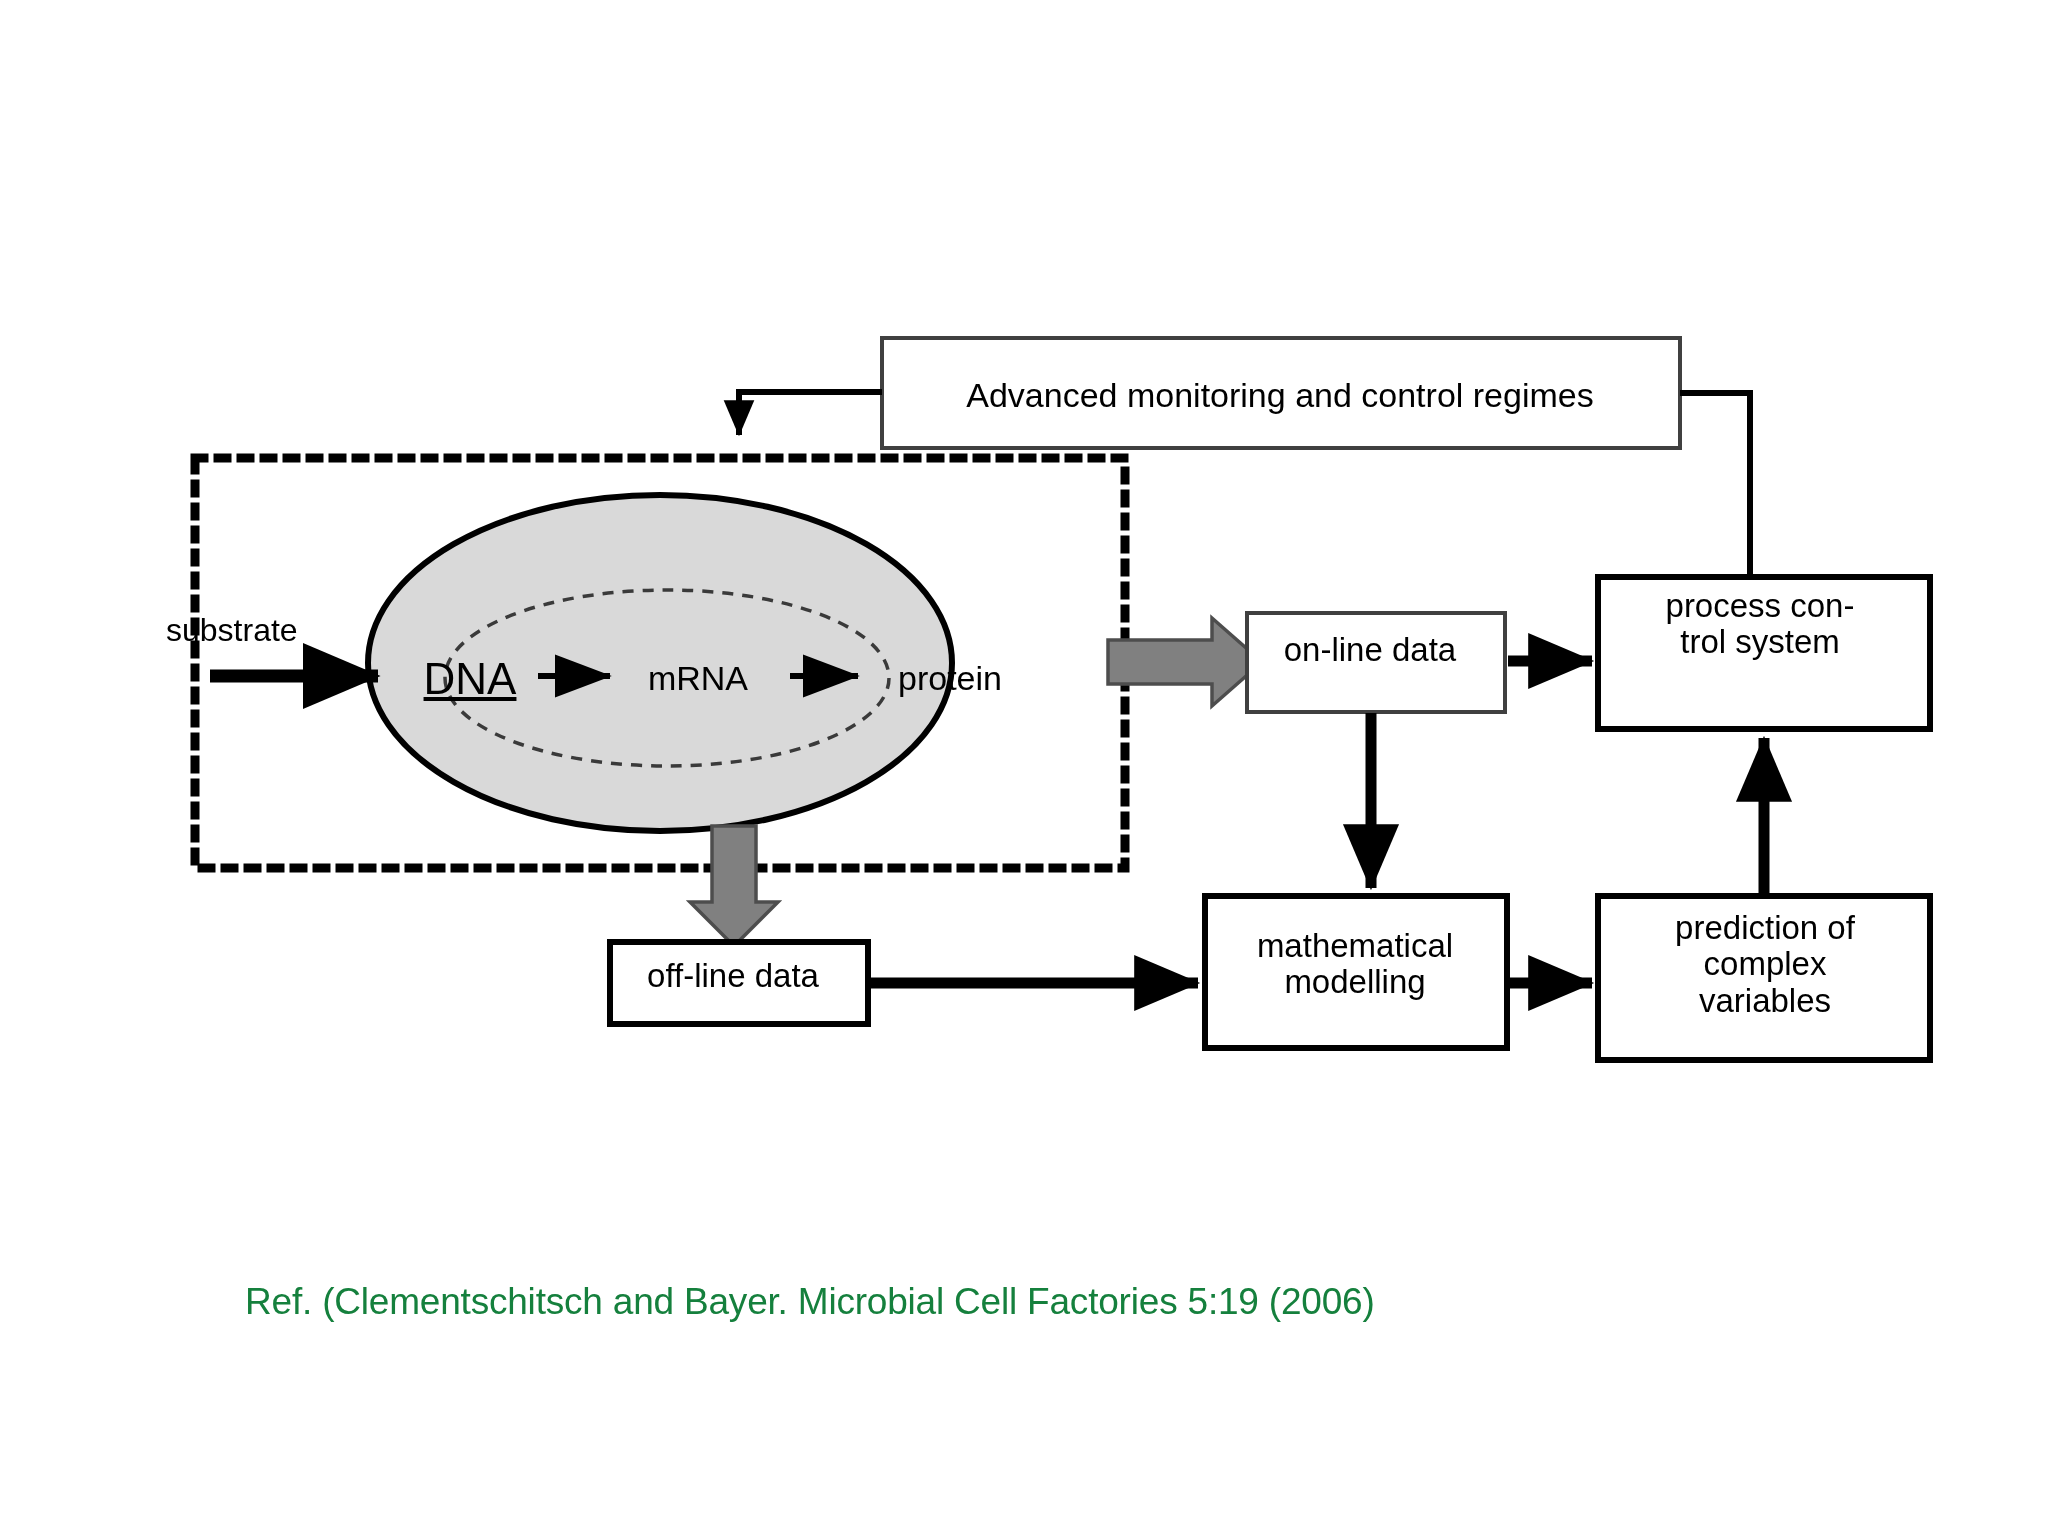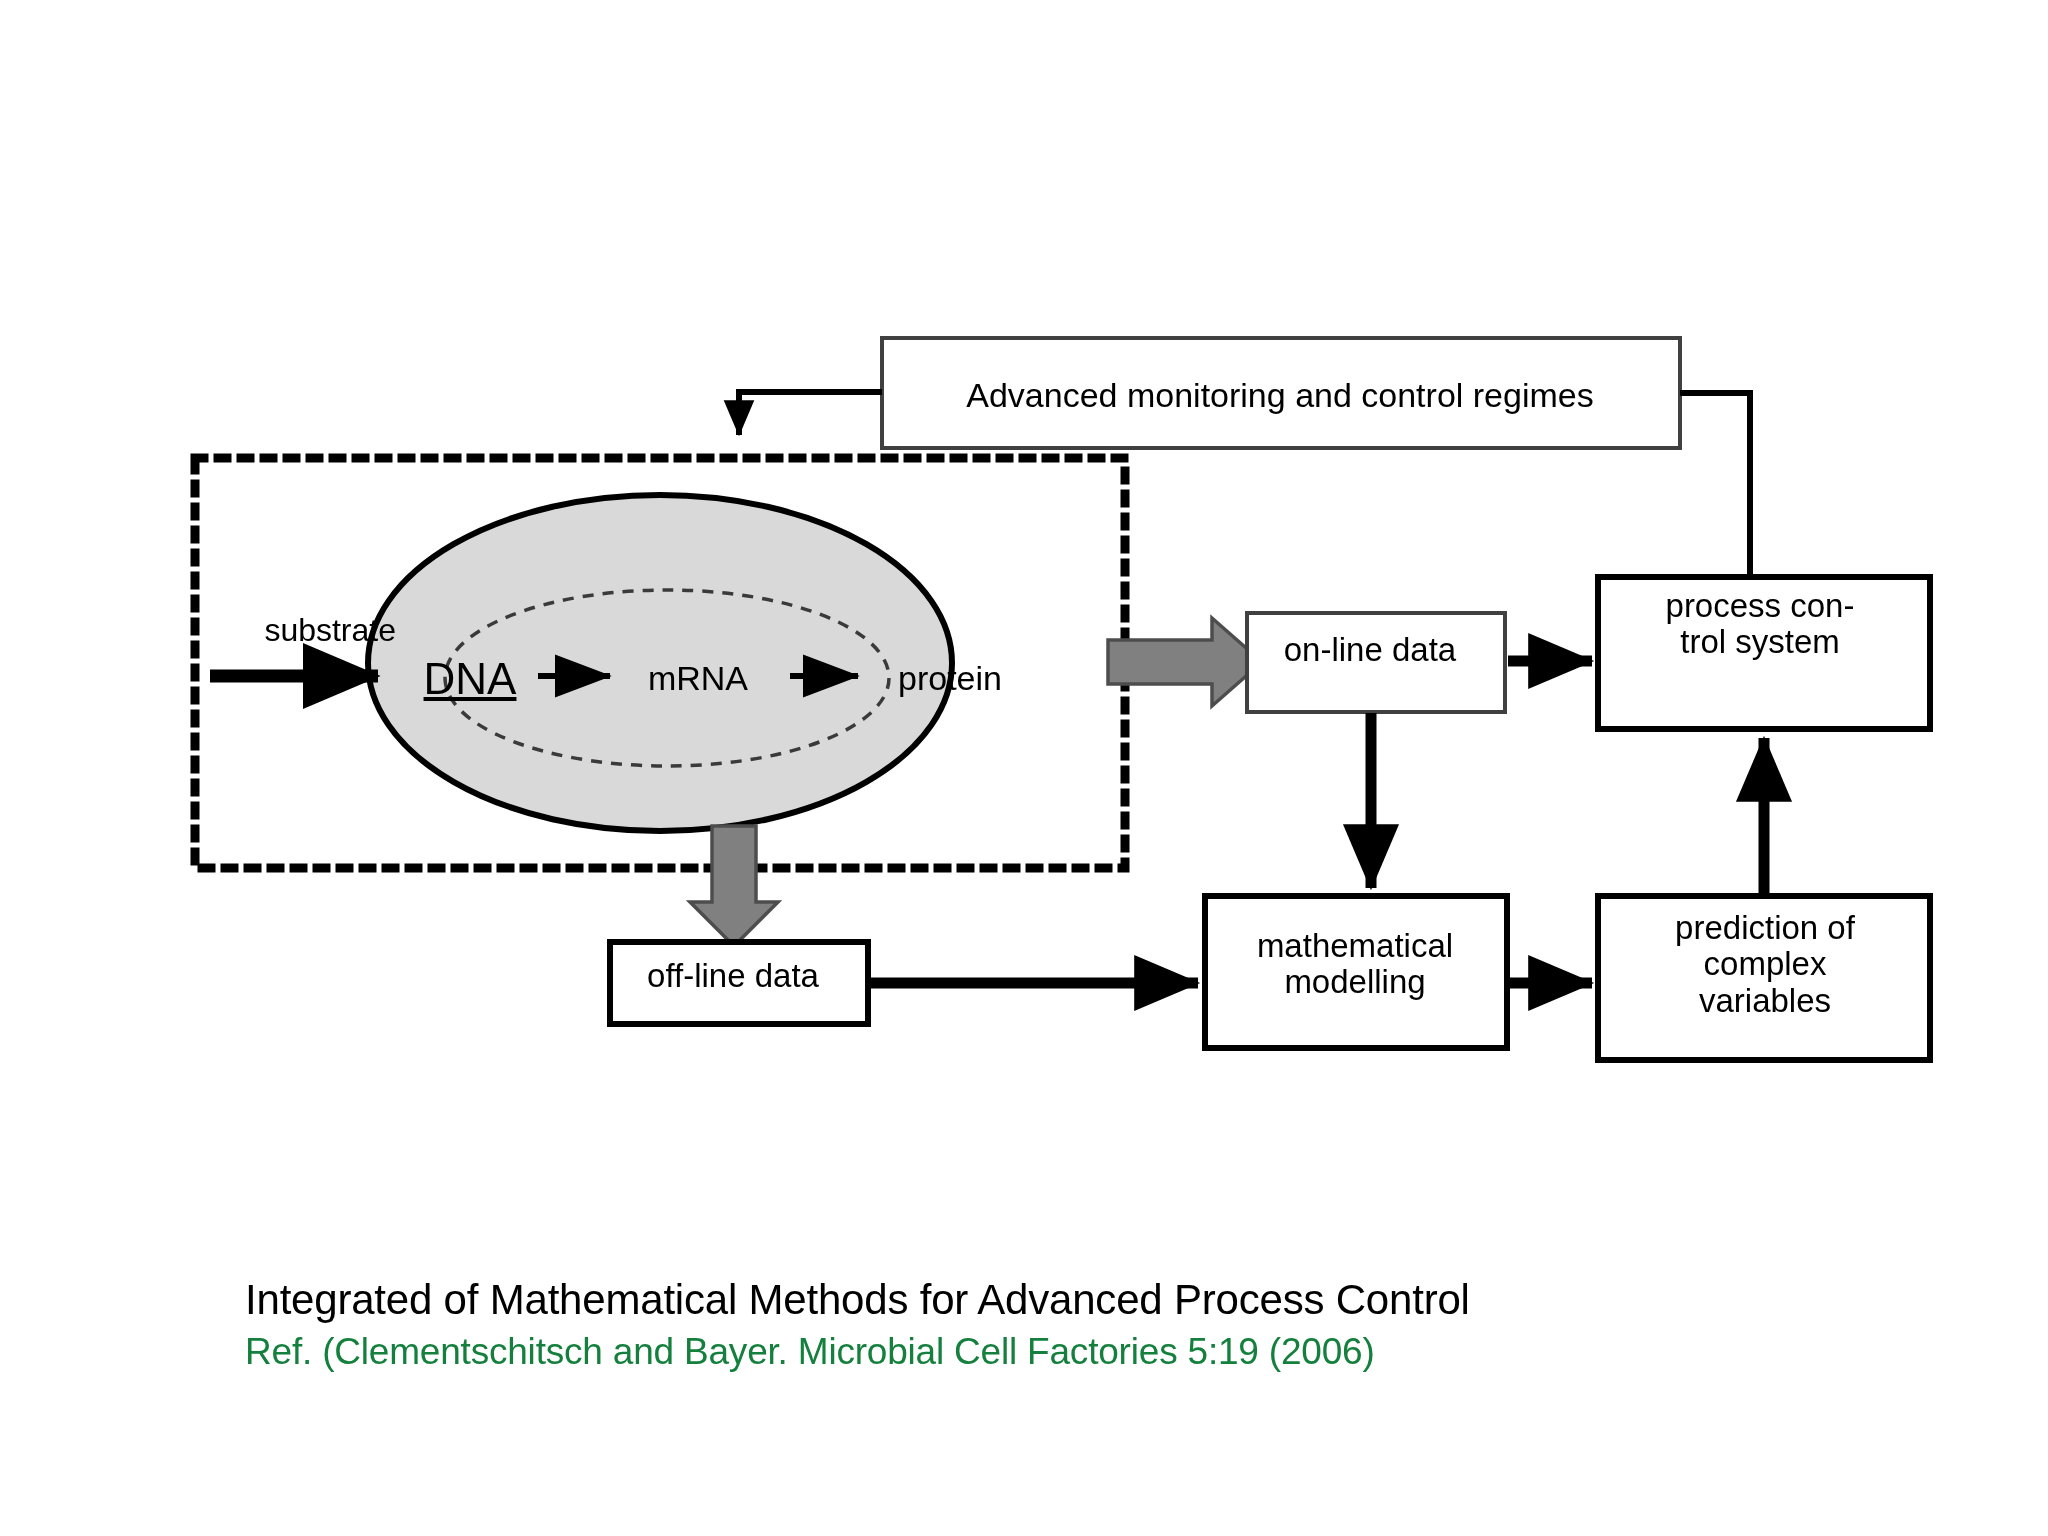--- a/index.html
+++ b/index.html
@@ -50,21 +50,21 @@
     left: 880px; top: 376px; width: 800px;
     font-size: 34px;
   }
   #label-metabolome {
     left: 460px; top: 542px; width: 350px;
     font-size: 35px;
   }
   #label-substrate {
     left: 166px; top: 613px; width: 230px;
     font-size: 32px;
-    text-align: right;
+    text-align: left;
   }
   #label-dna {
     left: 420px; top: 654px; width: 100px;
     font-size: 44px;
     text-decoration: underline;
   }
   #label-mrna {
     left: 628px; top: 659px; width: 140px;
     font-size: 34px;
   }
@@ -196,17 +196,16 @@
   <div class="node-label box-label" id="label-offline">off-line data</div>
 
   <div class="node-label box-label multi" id="label-math">mathematical
 modelling</div>
 
   <div class="node-label box-label multi" id="label-prediction">prediction of
 complex
 variables</div>
 
   <div id="caption">
-    <div id="caption-title">Integrated of Mathematical Methods for Advanced Process Control</div>
     <div id="caption-ref">Ref. (Clementschitsch and Bayer. Microbial Cell Factories 5:19 (2006)</div>
   </div>
 
 </div>
 
 </body></html>

